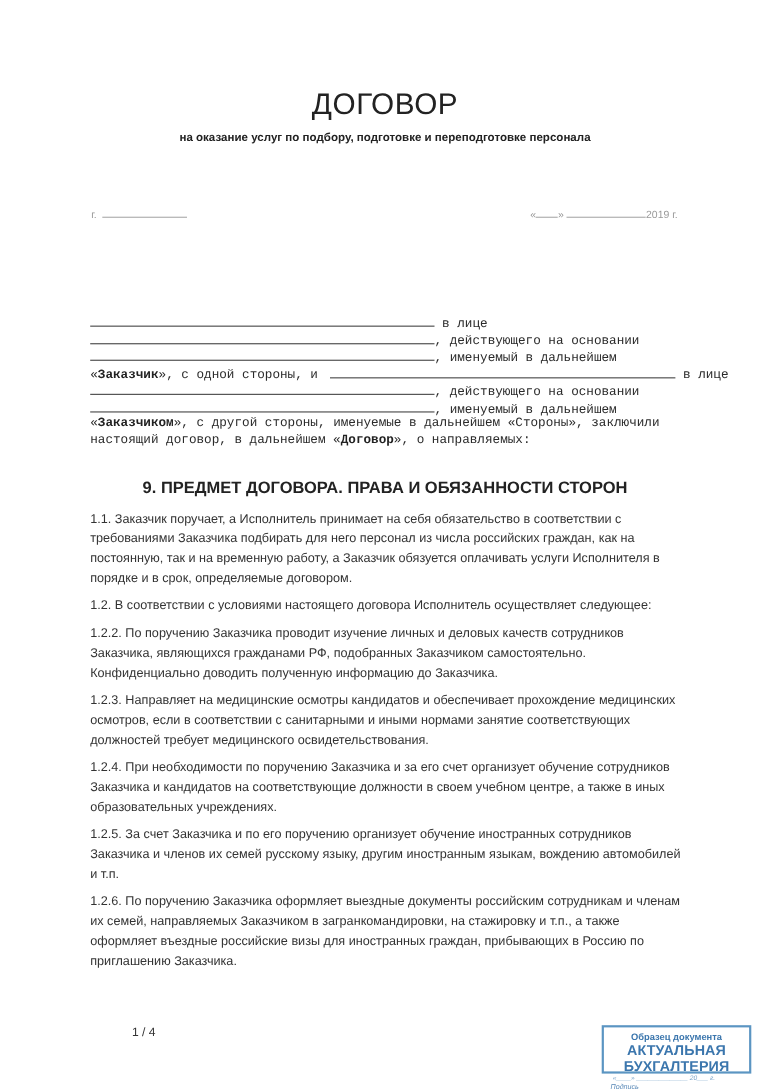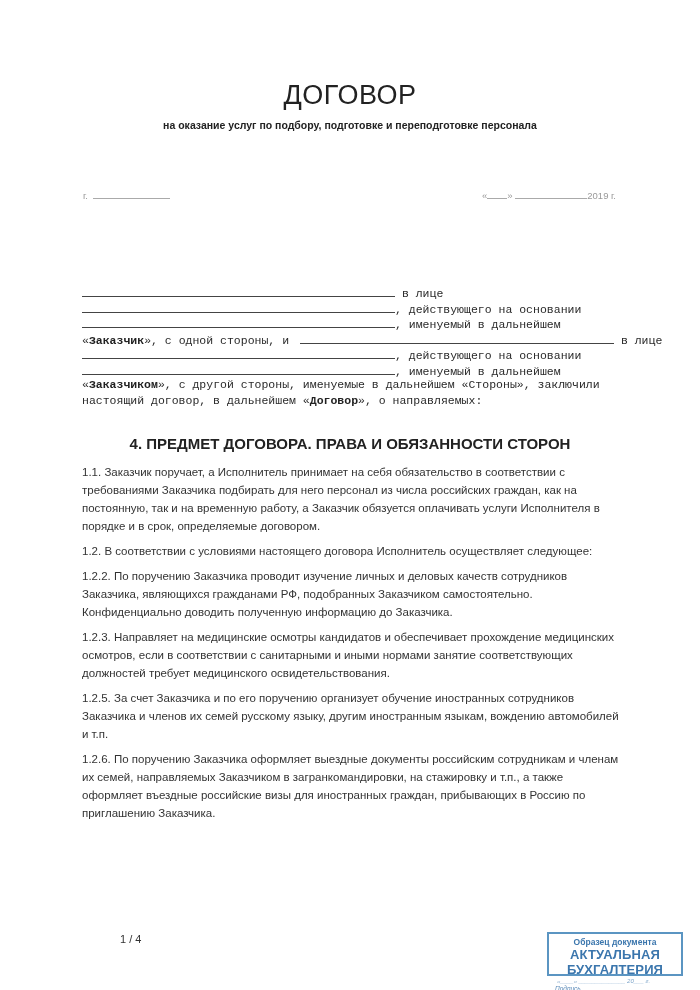--- a/index.html
+++ b/index.html
@@ -193,27 +193,28 @@
       <span class="uline u-left"></span><span>, именуемый в дальнейшем</span>
     </div>
     <div class="prow">
       <span>«</span><b>Заказчиком</b><span>», с другой стороны, именуемые в дальнейшем «Стороны», заключили</span>
     </div>
     <div class="prow">
       <span>настоящий договор, в дальнейшем «</span><b>Договор</b><span>», о направляемых:</span>
     </div>
   </div>
 
-  <div class="section-title">4. ПРЕДМЕТ ДОГОВОРА. ПРАВА И ОБЯЗАННОСТИ СТОРОН</div>
+  <div class="section-title">9. ПРЕДМЕТ ДОГОВОРА. ПРАВА И ОБЯЗАННОСТИ СТОРОН</div>
 
   <div class="body">
     <p class="para">1.1. Заказчик поручает, а Исполнитель принимает на себя обязательство в соответствии с требованиями Заказчика подбирать для него персонал из числа российских граждан, как на постоянную, так и на временную работу, а Заказчик обязуется оплачивать услуги Исполнителя в порядке и в срок, определяемые договором.</p>
     <p class="para">1.2. В соответствии с условиями настоящего договора Исполнитель осуществляет следующее:</p>
     <p class="para">1.2.2. По поручению Заказчика проводит изучение личных и деловых качеств сотрудников Заказчика, являющихся гражданами РФ, подобранных Заказчиком самостоятельно. Конфиденциально доводить полученную информацию до Заказчика.</p>
     <p class="para">1.2.3. Направляет на медицинские осмотры кандидатов и обеспечивает прохождение медицинских осмотров, если в соответствии с санитарными и иными нормами занятие соответствующих должностей требует медицинского освидетельствования.</p>
+    <p class="para">1.2.4. При необходимости по поручению Заказчика и за его счет организует обучение сотрудников Заказчика и кандидатов на соответствующие должности в своем учебном центре, а также в иных образовательных учреждениях.</p>
     <p class="para">1.2.5. За счет Заказчика и по его поручению организует обучение иностранных сотрудников Заказчика и членов их семей русскому языку, другим иностранным языкам, вождению автомобилей и т.п.</p>
     <p class="para">1.2.6. По поручению Заказчика оформляет выездные документы российским сотрудникам и членам их семей, направляемых Заказчиком в загранкомандировки, на стажировку и т.п., а также оформляет въездные российские визы для иностранных граждан, прибывающих в Россию по приглашению Заказчика.</p>
   </div>
 
   <div class="page-num">1 / 4</div>
 
   <div class="stamp">
     <div class="s1">Образец документа</div>
     <div class="s2">АКТУАЛЬНАЯ БУХГАЛТЕРИЯ</div>
     <div class="s3">«____» ______________ 20___ г.</div>

